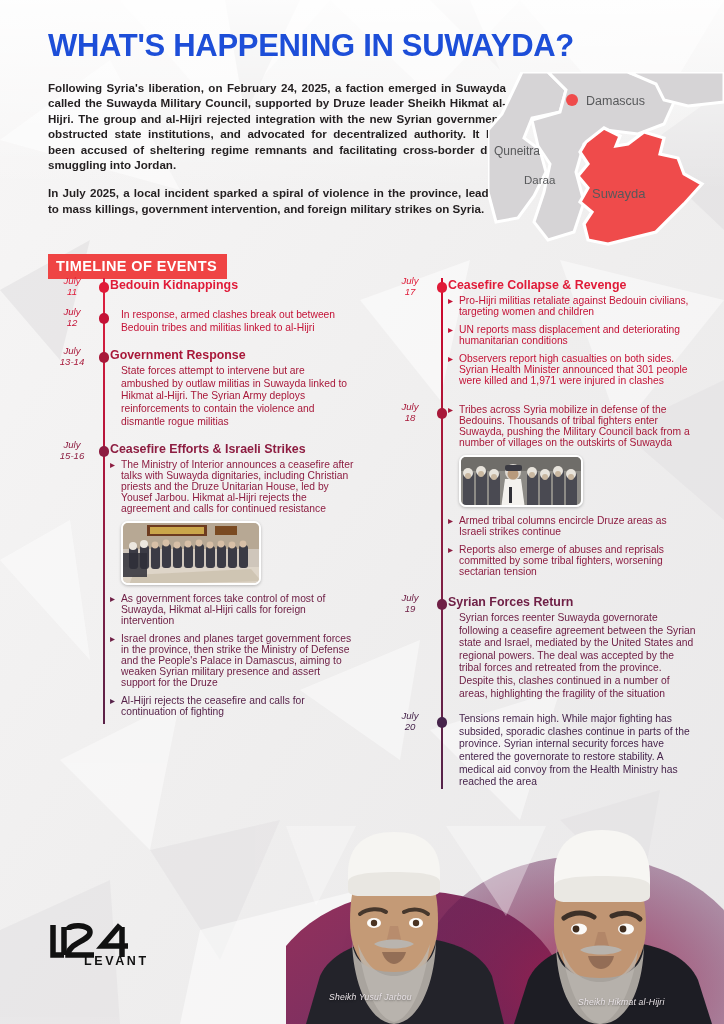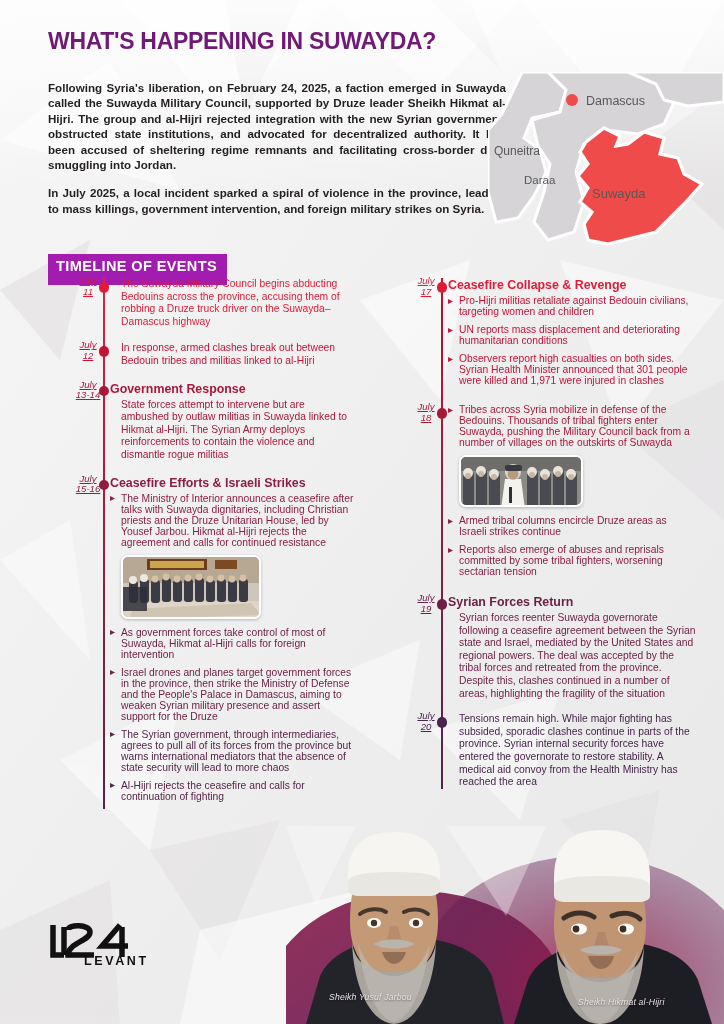--- a/index.html
+++ b/index.html
@@ -10,59 +10,59 @@
     position:relative;
     overflow:hidden;
   }
   
   #bg { position:absolute; inset:0; z-index:0; }
   .page { position:absolute; inset:0; z-index:2; }
 
   
   .title {
     position:absolute; left:48px; top:28px;
-    font-size:23px; font-weight:bold; letter-spacing:-0.3px;
-    color:#701a75; font-family:"Liberation Sans", sans-serif;
+    font-size:31px; font-weight:bold; letter-spacing:-0.3px;
+    color:#1d4ed8; font-family:"Liberation Sans", sans-serif;
     white-space:nowrap;
   }
   .intro {
     position:absolute; left:48px; top:80px; width:458px;
     font-size:11.6px; line-height:15.4px; font-weight:bold;
     color:#231f20; text-align:justify;
   }
   .intro p + p { margin-top:13px; }
 
   
   .map { position:absolute; left:488px; top:72px; width:236px; height:192px; }
   .map-label { font-family:"Liberation Sans", sans-serif; fill:#58595b; }
 
   
   .tl-header {
     position:absolute; left:48px; top:254px;
-    background:#a21caf; color:#fff;
+    background:#ef4444; color:#fff;
     font-size:14.5px; font-weight:bold; letter-spacing:0.4px;
-    padding:4px 10px 11px 8px;
+    padding:4px 10px 5px 8px;
   }
 
   
   .col { position:absolute; top:278px; }
   .col-left  { left:48px;  width:306px; }
   .col-right { left:386px; width:310px; }
 
   .entry { position:relative; padding-left:62px; }
   .rail {
     position:absolute; left:55px; top:0; bottom:0; width:1.6px;
   }
   .col-left .rail  { background:linear-gradient(180deg,#e02140 0%, #b8153a 35%, #7e2046 70%, #5b2248 100%); }
   .col-right .rail { background:linear-gradient(180deg,#d4082c 0%, #a81839 30%, #7a2147 65%, #55234a 100%); }
 
   .date {
-    position:absolute; left:16px; top:-2px; width:48px;
+    position:absolute; left:0; top:-2px; width:48px;
     text-align:center; font-style:italic; font-size:9.6px;
-    line-height:10.6px; font-weight:500;text-decoration:underline;
+    line-height:10.6px; font-weight:500;
   }
   .dot {
     position:absolute; left:50.5px; top:4px;
     width:10.5px; height:10.5px; border-radius:50%;
   }
   .ev-title {
     font-size:12.4px; font-weight:bold; line-height:15px;
     margin-bottom:2px;
   }
   .ev-body {
@@ -185,21 +185,21 @@
 
   <div class="col col-left">
     <div class="rail"></div>
 
     <div class="entry" style="padding-bottom:14px;">
       <div class="date t1">
         <span>July</span><br>
         <span>11</span>
       </div>
       <div class="dot t1d"></div>
-      <div class="ev-body t1">The Suwayda Military Council begins abducting Bedouins across the province, accusing them of robbing a Druze truck driver on the Suwayda–Damascus highway</div>
+      <div class="ev-title t1">Bedouin Kidnappings</div>
     </div>
 
     <div class="entry" style="padding-bottom:14px;">
       <div class="date t2">
         <span>July</span><br>
         <span>12</span>
       </div>
       <div class="dot t2d"></div>
       <div class="ev-body t2">In response, armed clashes break out between Bedouin tribes and militias linked to al-Hijri</div>
     </div>
@@ -261,21 +261,20 @@
             <circle cx="98" cy="21" r="3.4"></circle>
               <circle cx="109" cy="22" r="3.4"></circle>
               <circle cx="120" cy="21" r="3.4"></circle>
           </g>
           <rect x="0" y="30" width="24" height="24" fill="#2f2f38" opacity=".85"></rect>
         </svg>
       </div>
       <ul class="bullets">
         <li class="t5">As government forces take control of most of Suwayda, Hikmat al-Hijri calls for foreign intervention</li>
         <li class="t5">Israel drones and planes target government forces in the province, then strike the Ministry of Defense and the People's Palace in Damascus, aiming to weaken Syrian military presence and assert support for the Druze</li>
-        <li class="t6">The Syrian government, through intermediaries, agrees to pull all of its forces from the province but warns international mediators that the absence of state security will lead to more chaos</li>
         <li class="t6">Al-Hijri rejects the ceasefire and calls for continuation of fighting</li>
       </ul>
     </div>
   </div>
 
   <div class="col col-right">
     <div class="rail"></div>
 
     <div class="entry" style="padding-bottom:11px;">
       <div class="date t1">

